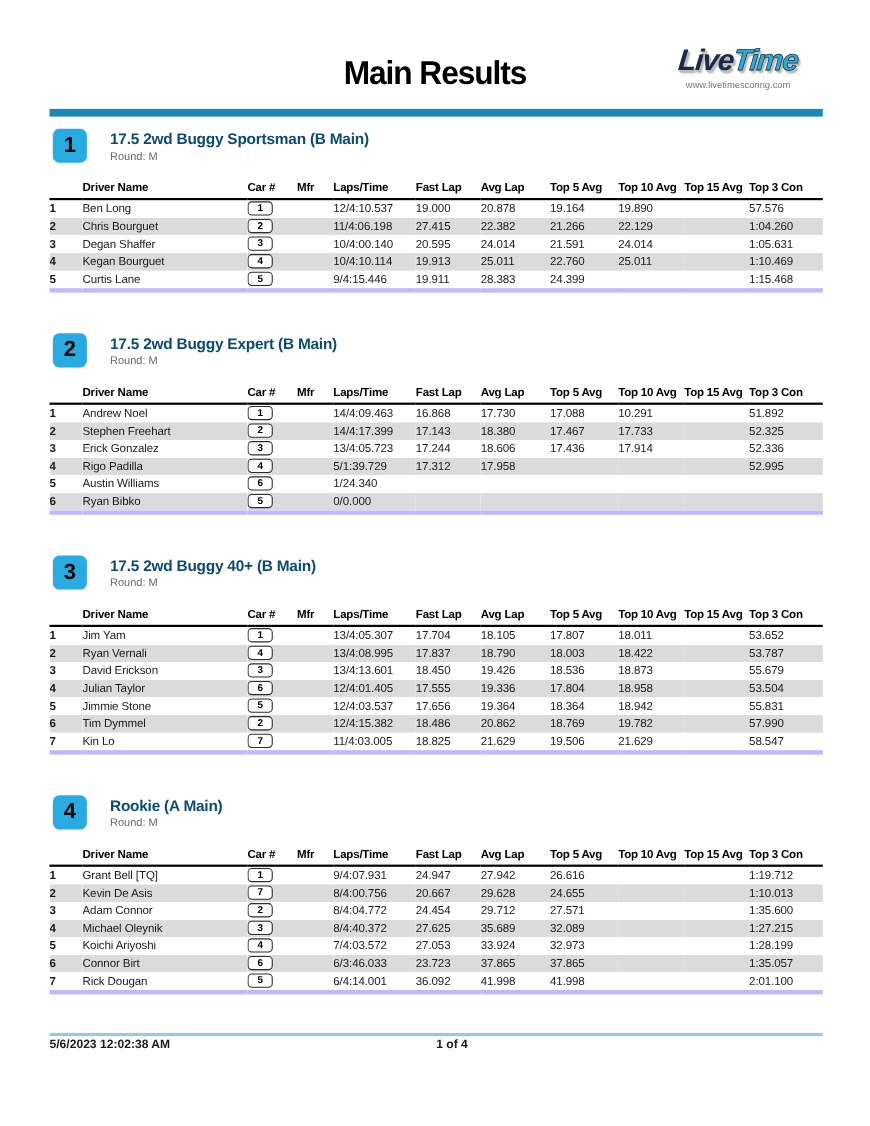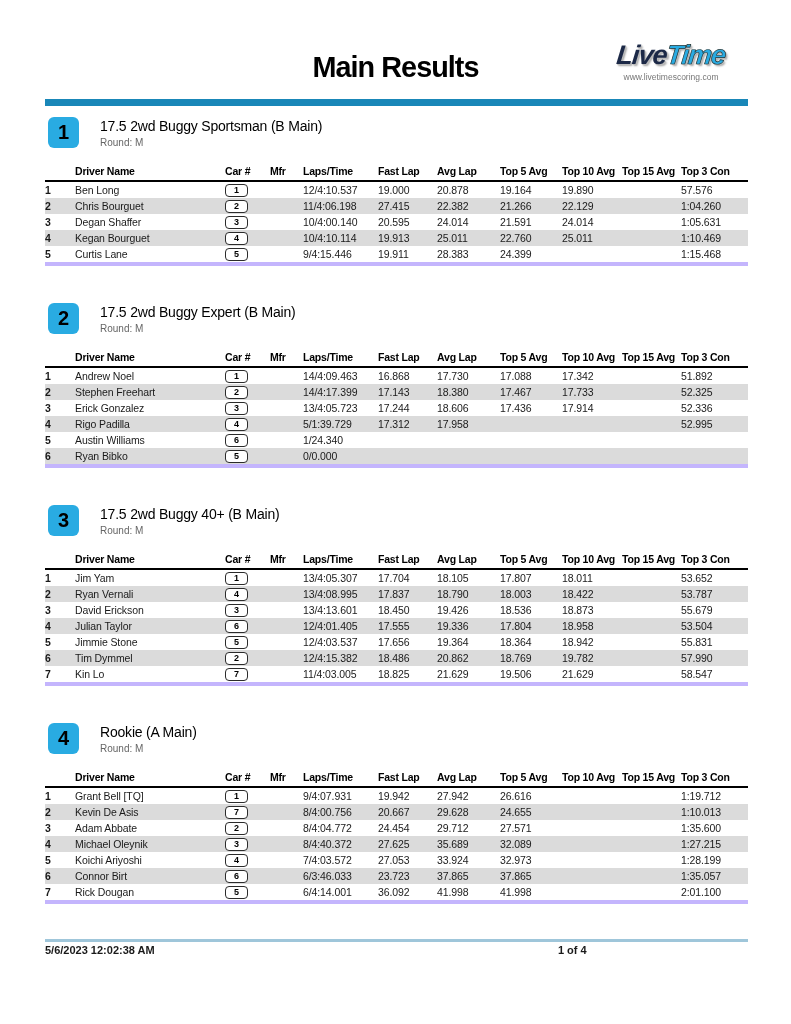--- a/index.html
+++ b/index.html
@@ -30,21 +30,21 @@
   #sections { }
   .race-section { margin-top:37px; }
   .race-section:first-child { margin-top:11px; }
   .sec-head { display:flex; align-items:flex-start; margin-left:48px; height:46px; }
   .sec-badge {
     width:31px; height:31px; background:#29abe2; border-radius:6px;
     display:flex; align-items:center; justify-content:center;
     font-size:20px; font-weight:bold; color:#000; flex:0 0 auto;
   }
   .sec-titles { margin-left:21px; padding-top:1px; }
-  .sec-title { font-size:14px; font-weight:normal; color:#000000; letter-spacing:-.2px; }
+  .sec-title { font-size:14px; font-weight:bold; color:#0c4a6e; letter-spacing:-.2px; }
   .sec-round { font-size:10px; color:#666; margin-top:3px; }
   
   table.results { width:703px; margin-left:45px; border-collapse:collapse; table-layout:fixed; }
   table.results { border-bottom:4px solid #c4b5fd; }
   .results thead th {
     text-align:left; font-size:10.5px; font-weight:bold; color:#000;
     letter-spacing:-.2px; padding:2px 0 3px 0; border-bottom:2.5px solid #000;
     white-space:nowrap; overflow:hidden;
   }
   .results tbody td {
@@ -60,21 +60,21 @@
     vertical-align:middle; margin-top:-2px;
   }
   
   .ftr { position:absolute; left:45px; top:939px; width:703px; }
   .ftr-line { height:3px; background:#9fc6da; }
   .ftr-row { display:flex; margin-top:2px; align-items:flex-start; }
   .ftr-left  { flex:1; font-size:11px; font-weight:bold; }
   .ftr-center{ flex:1; text-align:center; }
   .ftr-event { font-size:11px; font-weight:bold; }
   .ftr-dates { font-size:9px; font-weight:bold; margin-top:3px; }
-  .ftr-right { flex:1; text-align:center; font-size:11px; font-weight:bold; }
+  .ftr-right { flex:1; text-align:left; font-size:11px; font-weight:bold; }
 </style>
 </head>
 <body>
 
 <div class="page">
 
   <div class="hdr">
     <div class="page-title">Main Results</div>
     <div class="logo">
       <div class="logo-text"><span class="logo-live">Live</span><span class="logo-time">Time</span></div>
@@ -240,21 +240,21 @@
       <tbody>
   <tr>
     <td class="c-pos">1</td>
     <td>Andrew Noel</td>
     <td><span class="car-badge"><span>1</span></span></td>
     <td></td>
     <td>14/4:09.463</td>
     <td>16.868</td>
     <td>17.730</td>
     <td>17.088</td>
-    <td>17.342</td>
+    <td>10.291</td>
     <td></td>
     <td>51.892</td>
   </tr>
 
   <tr>
     <td class="c-pos">2</td>
     <td>Stephen Freehart</td>
     <td><span class="car-badge"><span>2</span></span></td>
     <td></td>
     <td>14/4:17.399</td>
@@ -505,21 +505,21 @@
               <th>Top 3 Con</th>
             </tr>
       </thead>
       <tbody>
   <tr>
     <td class="c-pos">1</td>
     <td>Grant Bell [TQ]</td>
     <td><span class="car-badge"><span>1</span></span></td>
     <td></td>
     <td>9/4:07.931</td>
-    <td>19.942</td>
+    <td>24.947</td>
     <td>27.942</td>
     <td>26.616</td>
     <td></td>
     <td></td>
     <td>1:19.712</td>
   </tr>
 
   <tr>
     <td class="c-pos">2</td>
     <td>Kevin De Asis</td>
@@ -529,21 +529,21 @@
     <td>20.667</td>
     <td>29.628</td>
     <td>24.655</td>
     <td></td>
     <td></td>
     <td>1:10.013</td>
   </tr>
 
   <tr>
     <td class="c-pos">3</td>
-    <td>Adam Abbate</td>
+    <td>Adam Connor</td>
     <td><span class="car-badge"><span>2</span></span></td>
     <td></td>
     <td>8/4:04.772</td>
     <td>24.454</td>
     <td>29.712</td>
     <td>27.571</td>
     <td></td>
     <td></td>
     <td>1:35.600</td>
   </tr>

